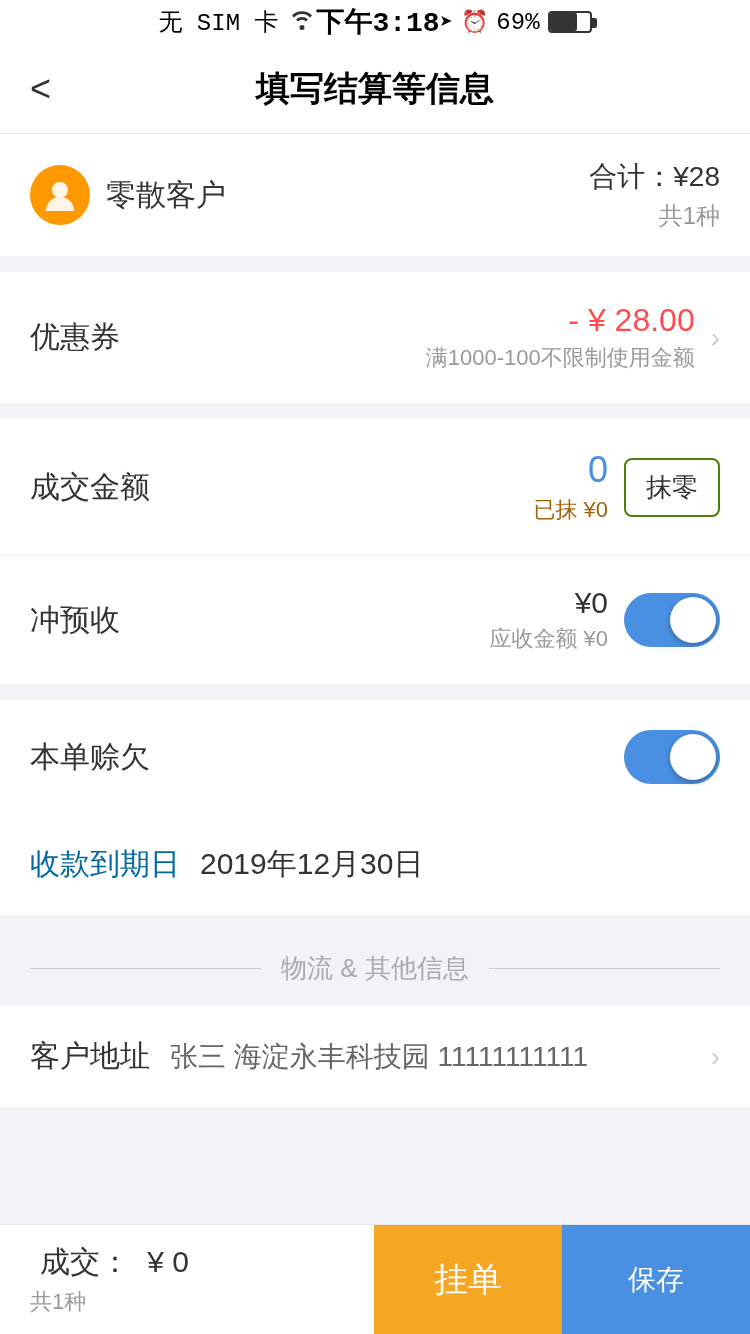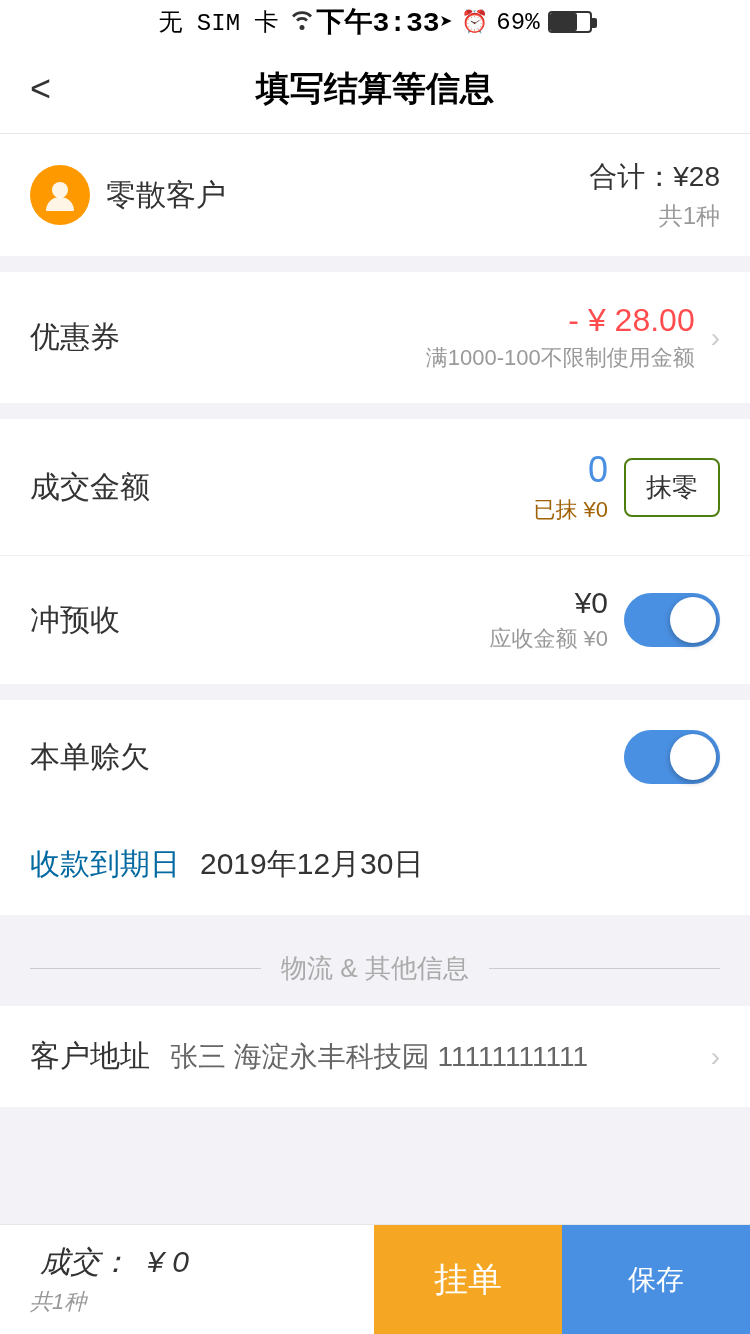--- a/index.html
+++ b/index.html
@@ -255,21 +255,20 @@
       width: 750px;
       height: 110px;
       background: #fff;
       display: flex;
       align-items: center;
       border-top: 1px solid #e5e5ea;
     }
     .bottom-info {
       flex: 1;
       padding: 0 30px;
-      font-style: italic;
     }
     .bottom-deal { font-size: 26px; color: #333; }
     .bottom-deal span { font-size: 30px; font-weight: 500; color: #333; margin-left: 10px; }
     .bottom-count { font-size: 22px; color: #999; margin-top: 4px; }
     .bottom-btn-hang {
       width: 188px;
       height: 110px;
       background: #f5a623;
       display: flex;
       align-items: center;
@@ -295,21 +294,21 @@
 
 <div class="status-bar">
   <div class="status-bar-left">
     <span>无 SIM 卡</span>
     <span>
       <svg width="28" height="22" viewBox="0 0 28 22">
           <path d="M14 17a2.5 2.5 0 1 1 0 5 2.5 2.5 0 0 1 0-5zm-6-5.5a8.5 8.5 0 0 1 12 0l-2 2a5.5 5.5 0 0 0-8 0l-2-2zm-4-4a14 14 0 0 1 20 0l-2 2a11 11 0 0 0-16 0l-2-2z" fill="#333"></path>
         </svg>
     </span>
   </div>
-  <div class="status-bar-center">下午3:33</div>
+  <div class="status-bar-center">下午3:18</div>
   <div class="status-bar-right">
     <span style="font-size:22px;">➤</span>
     <span style="font-size:22px;">⏰</span>
     <span>69%</span>
     <div class="battery-icon">
       <div class="battery-fill"></div>
     </div>
   </div>
 </div>
 

